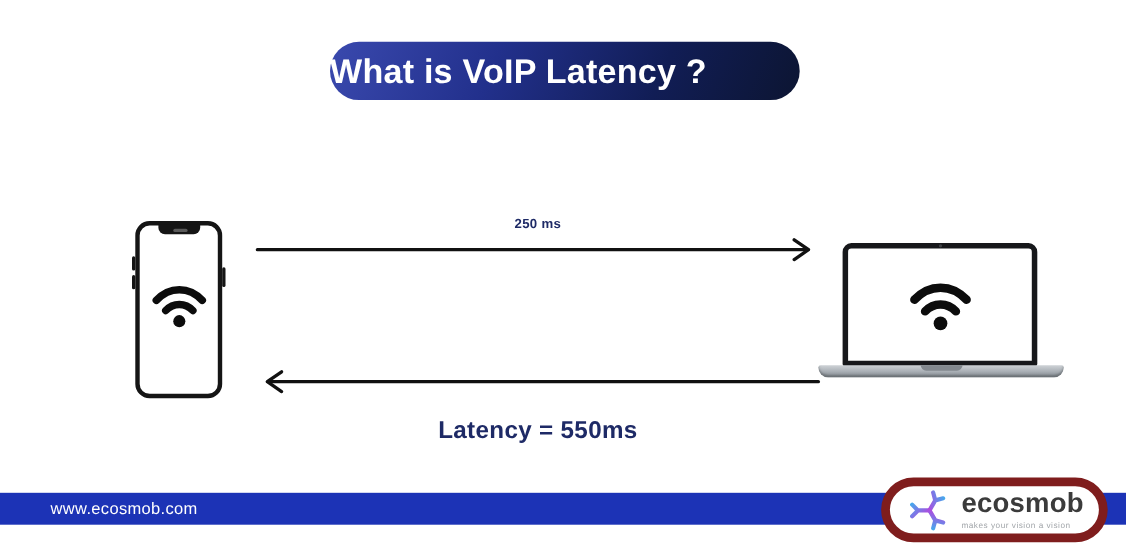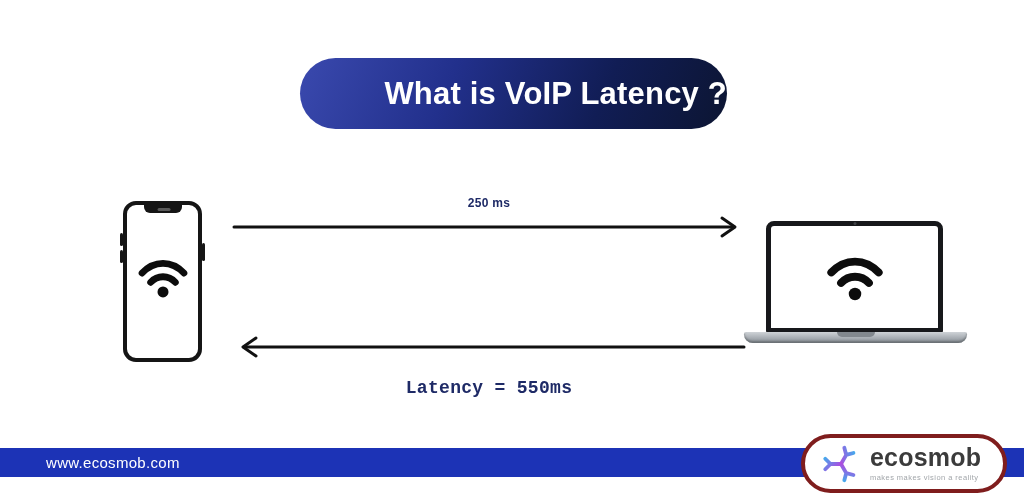--- a/index.html
+++ b/index.html
@@ -9,25 +9,25 @@
     position: relative;
     width: 1024px;
     height: 501px;
     background: #ffffff;
     overflow: hidden;
   }
 
   
   .banner {
     position: absolute;
-    left: 300px; top: 58px;
-    width: 427px; height: 71px;
+    left: 300px; top: 38px;
+    width: 427px; height: 53px;
     border-radius: 36px;
     background: linear-gradient(112deg, #3a49ae 0%, #22308c 35%, #111d55 70%, #0c1532 100%);
-    display: flex; align-items: center; justify-content: flex-end;
+    display: flex; align-items: center; justify-content: flex-start;
   }
   .banner-title {
     color: #ffffff;
     font-size: 31px;
     font-weight: 700;
     letter-spacing: 0.2px;
   }
 
   
   .phone {
@@ -102,21 +102,21 @@
     position: absolute;
     left: 231px; width: 516px;
     text-align: center;
     color: #1e2a66;
     font-weight: 700;
     font-size: 12px;
     letter-spacing: 0.3px;
   }
   .label-forward  { top: 196px; }
   .label-backward { top: 318px; }
-  .label-total    { top: 378px; font-size: 18px; font-family: Liberation Mono, monospace; }
+  .label-total    { top: 378px; font-size: 22px; }
 
   
   .footer-bar {
     position: absolute;
     left: 0; top: 448px;
     width: 1024px; height: 29px;
     background: #1c33b6;
   }
   .footer-url {
     color: #ffffff;
@@ -125,21 +125,21 @@
     padding-left: 46px;
     letter-spacing: 0.3px;
   }
 
   
   .brand-pill {
     position: absolute;
     left: 801px; top: 434px;
     width: 206px; height: 59px;
     background: #ffffff;
-    border: 4px solid #7f1d1d;
+    border: 8px solid #7f1d1d;
     border-radius: 30px;
     display: flex; align-items: center;
     padding-left: 15px;
     z-index: 2;
   }
   .brand-text { margin-left: 8px; display: flex; flex-direction: column; }
   .brand-name {
     color: #3b3b3b;
     font-size: 25px;
     font-weight: 700;
@@ -220,17 +220,17 @@
         <g transform="rotate(30 22 22)">
           <path d="M22 22 L22 11 M22 11 L16.5 5.5 M22 11 L27.5 5.5"></path>
         </g>
         <g transform="rotate(150 22 22)">
           <path d="M22 22 L22 11 M22 11 L16.5 5.5 M22 11 L27.5 5.5"></path>
         </g>
       </g>
     </svg>
     <div class="brand-text">
       <span class="brand-name">ecosmob</span>
-      <span class="brand-tagline">makes makes vision a reality</span>
+      <span class="brand-tagline">makes your vision a vision</span>
     </div>
   </div>
 
 </div>
 
 </body></html>

